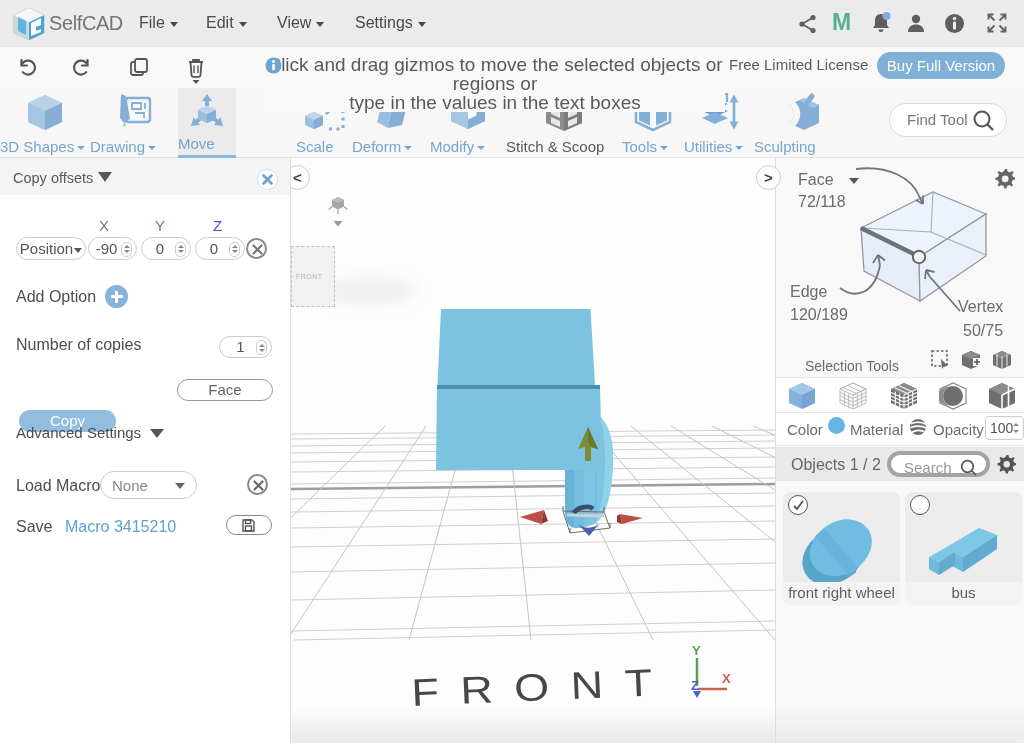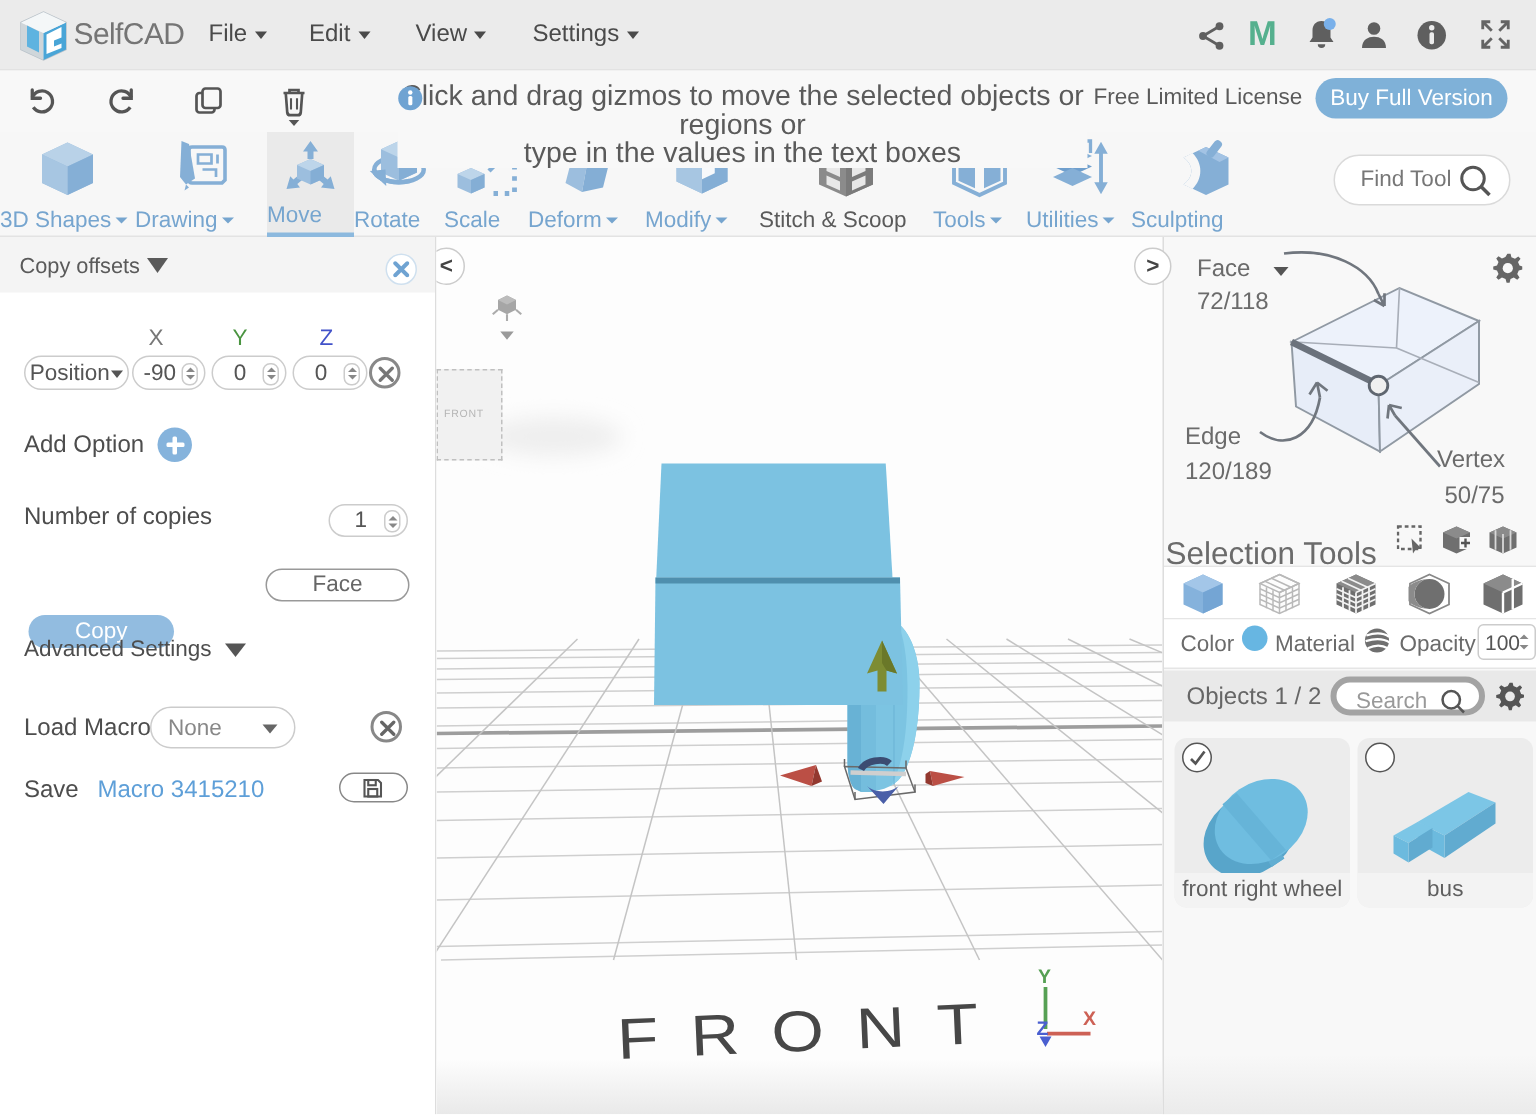--- a/index.html
+++ b/index.html
@@ -180,31 +180,20 @@
         <g fill="#85afd6">
           <polygon points="22,2 27,9 24,9 24,14 20,14 20,9 17,9"></polygon>
           <polygon points="6,34 8.5,25.5 10.6,27.7 14.5,24.5 17,27.5 13.2,30.7 15,33"></polygon>
           <polygon points="38,34 35.5,25.5 33.4,27.7 29.5,24.5 27,27.5 30.8,30.7 29,33"></polygon>
         </g>
         <polygon points="22,14 31,18 31,27 22,31 13,27 13,18" fill="#9cbede"></polygon>
         <polygon points="22,14 31,18 22,22 13,18" fill="#bdd5ea"></polygon>
         <polygon points="22,22 31,18 31,27 22,31" fill="#84aed5"></polygon>
       </svg>
       <div class="lbl">Move</div>
-    </div>
-    <div class="tool" style="left:236px;width:60px">
-      <svg class="ticon" width="46" height="42" viewBox="0 0 46 42">
-        <ellipse cx="23" cy="21" rx="16.5" ry="8.5" fill="none" stroke="#85afd6" stroke-width="3"></ellipse>
-        <polygon points="23,2 35,7.5 35,23 23,28.5 11,23 11,7.5" fill="#9cbede"></polygon>
-        <polygon points="23,2 35,7.5 23,13 11,7.5" fill="#bdd5ea"></polygon>
-        <polygon points="23,13 35,7.5 35,23 23,28.5" fill="#84aed5"></polygon>
-        <path d="M6.5 21 A 16.5 8.5 0 0 0 30 28.6" fill="none" stroke="#85afd6" stroke-width="3"></path>
-        <polygon points="3.5,22 14.5,32 14,21" fill="#85afd6"></polygon>
-      </svg>
-      <div class="lbl">Rotate</div>
     </div>
     <div class="tool" style="left:296px;width:56px">
       <svg class="ticon" width="44" height="42" viewBox="0 0 44 42">
         <g stroke="#85afd6" stroke-width="3.2" stroke-dasharray="3 4.5" fill="none">
           <path d="M8 17 L8 4 L41 4 L41 37 L25 37"></path>
         </g>
         <path d="M24 22 L34 12" stroke="#85afd6" stroke-width="3" fill="none"></path>
         <polygon points="37,7 37,17 28,8" fill="#85afd6"></polygon>
         <polygon points="12,20 21,24 21,33 12,37 3,33 3,24" fill="#9cbede"></polygon>
         <polygon points="12,20 21,24 12,28 3,24" fill="#bdd5ea"></polygon>
@@ -462,21 +451,21 @@
       <g fill="none" stroke="#70767e" stroke-width="1.8">
         <path d="M80 11 C 112 7 136 20 143 38"></path>
         <path d="M64 130 C 80 142 99 135 104 107"></path>
         <path d="M184 153 L 154 119"></path>
         <path d="M143 38 L 147 46 M147 46 L 140 42 M147 46 L 147 37.5"></path>
         <path d="M104 107 L 102 97 M102 97 L 97 105 M102 97 L 109 102.5"></path>
         <path d="M154 119 L 150 112 M150 112 L 149 121 M150 112 L 158.5 114"></path>
       </g>
     </svg>
 
-    <div class="rp-t" style="left:1px;top:200px;font-size:21px;">Selection Tools</div>
+    <div class="rp-t" style="left:29px;top:200px;font-size:14px;">Selection Tools</div>
     <svg class="abs" style="left:155px;top:192px" width="20" height="20" viewBox="0 0 20 20" fill="none" stroke="#666" stroke-width="1.6" stroke-dasharray="2.5 2">
       <rect x="1" y="1" width="15" height="15"></rect>
       <polygon points="10,9 17,16 13,16 11,19" fill="#666" stroke="none" stroke-dasharray="0"></polygon>
     </svg>
     <svg class="abs" style="left:185px;top:192px" width="22" height="20" viewBox="0 0 22 20">
       <polygon points="10,1 19,5 19,15 10,19 1,15 1,5" fill="#6f6f6f"></polygon>
       <polygon points="10,1 19,5 10,9 1,5" fill="#8b8b8b"></polygon>
       <rect x="12" y="8" width="8" height="8" fill="#f8f8f8"></rect>
       <path d="M16 9 L16 15 M13 12 L19 12" stroke="#555" stroke-width="1.6"></path>
     </svg>

